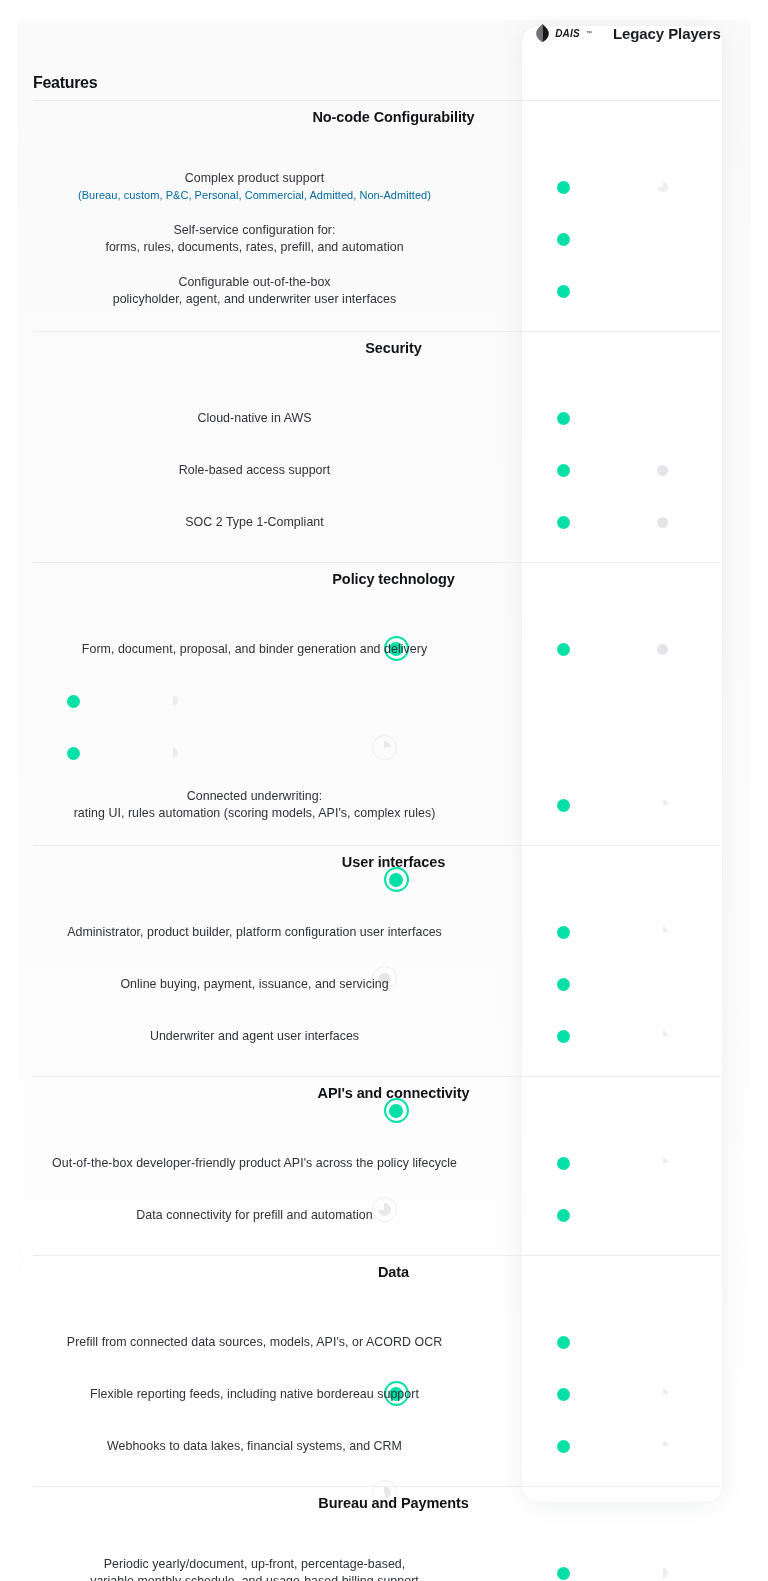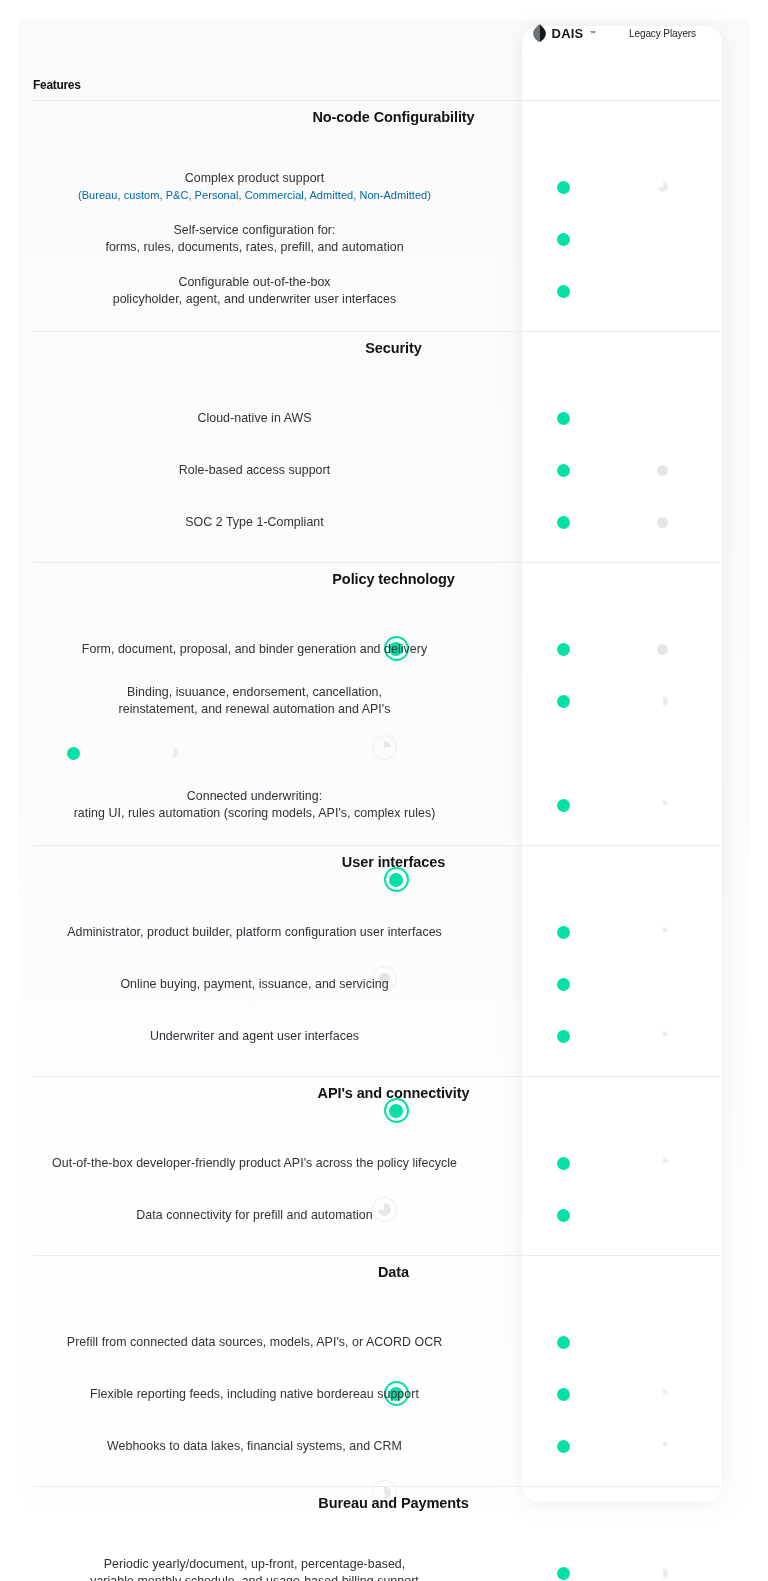--- a/index.html
+++ b/index.html
@@ -73,54 +73,55 @@
   .cell-dais   { margin-left: 24px; }
   .cell-legacy { margin-left: 0px; }
 
   
   .header-row {
     height: 100px;
     align-items: flex-end;
     padding-bottom: 8px;
   }
   .page-title {
-    font-size: 12px;
+    font-size: 16px;
     font-weight: 700;
     letter-spacing: -0.3px;
     color: #111316;
   }
   .col-head {
     display: flex;
     align-items: center;
     justify-content: center;
     height: 100%;
     padding-bottom: 26px;
   }
   .brand-logo {
     display: flex;
     align-items: center;
     gap: 5px;
   }
   .brand-mark { width: 15px; height: 18px; display: block; }
   .brand-word {
-    font-size: 13px;
+    font-size: 10px;
     font-weight: 700;
     letter-spacing: 0.2px;
     color: #16181b;
     position: relative;
+    font-style: italic;
   }
   .brand-tm {
     font-size: 6px;
     vertical-align: super;
     color: #16181b;
     margin-left: 1px;
   }
   .legacy-head {
-    font-size: 10px;
-    font-weight: 400;
+    font-size: 15px;
+    font-weight: 700;
     letter-spacing: -0.1px;
     color: #1b1d20;
     white-space: nowrap;
   }
 
   
   .divider {
     position: relative;
     height: 1px;
     margin: 0;
@@ -366,24 +367,20 @@
           </div>
           <div class="cell-dais">
             <span class="dot dot-teal"></span>
           </div>
           <div class="cell-legacy">
             <span class="dot dot-grey"></span>
           </div>
         </div>
         <div class="spacer-sm"></div>
         <div class="row feat-row">
-          <div class="cell-feature">
-            <div class="feat-text">Binding, isuuance, endorsement, cancellation,</div>
-            <div class="feat-text">reinstatement, and renewal automation and API's</div>
-          </div>
           <div class="cell-dais">
             <span class="dot dot-teal"></span>
           </div>
           <div class="cell-legacy">
             <span class="wedge-sm" style="--frac: 0.5turn;"></span>
           </div>
         </div>
         <div class="spacer-sm"></div>
         <div class="row feat-row">
           <div class="cell-dais">

